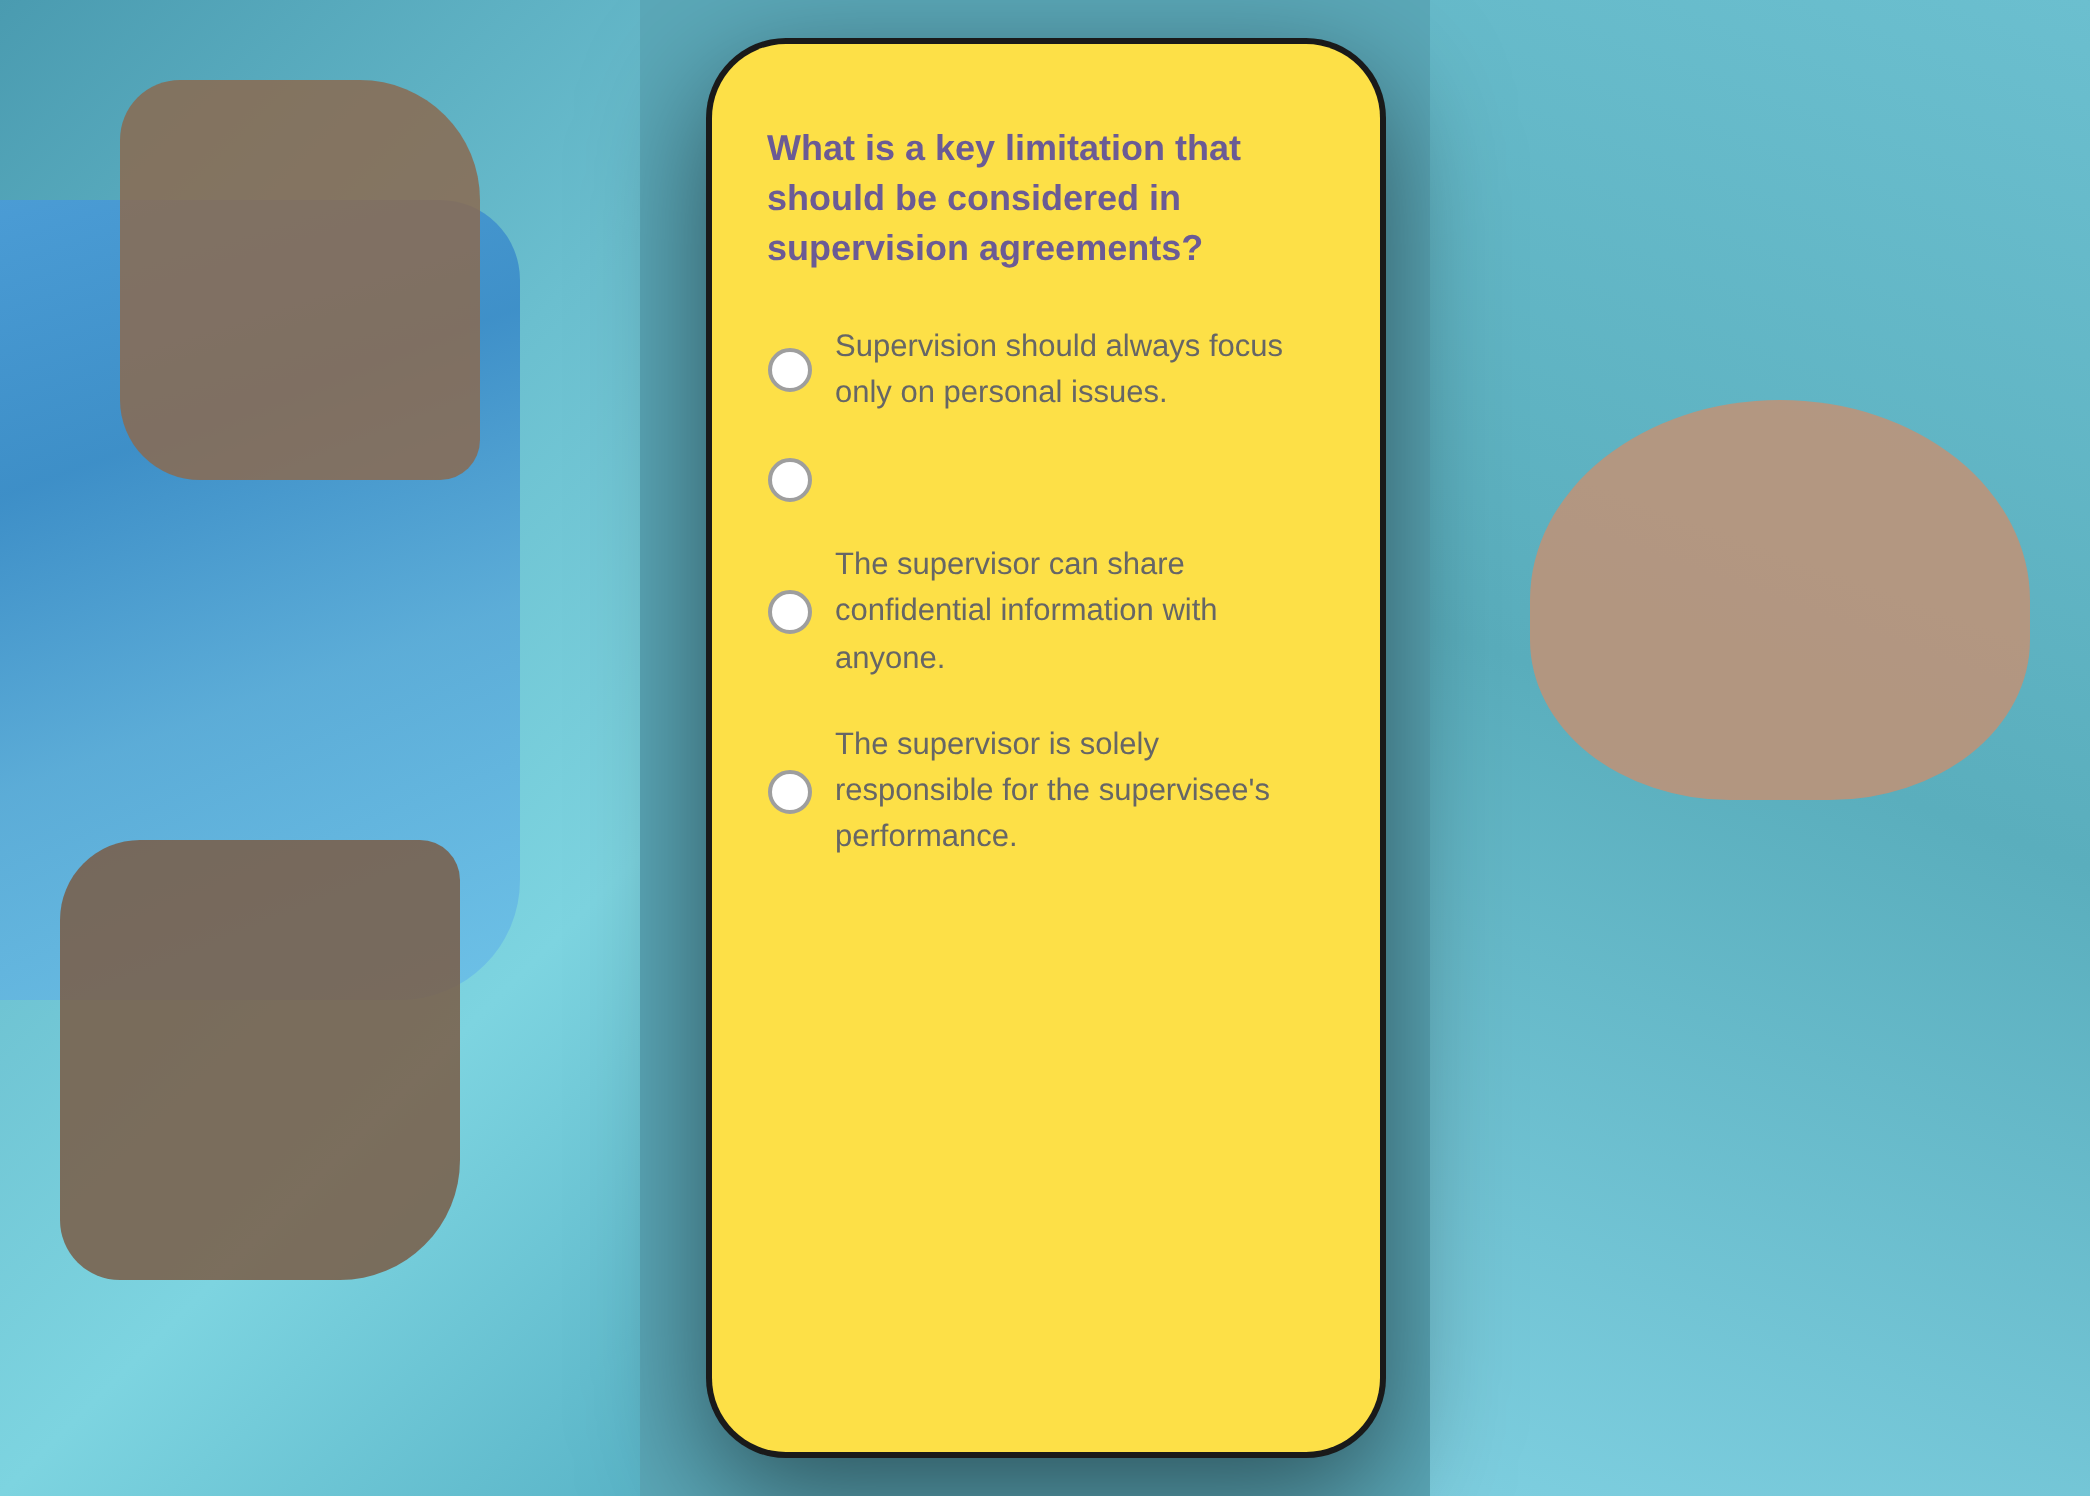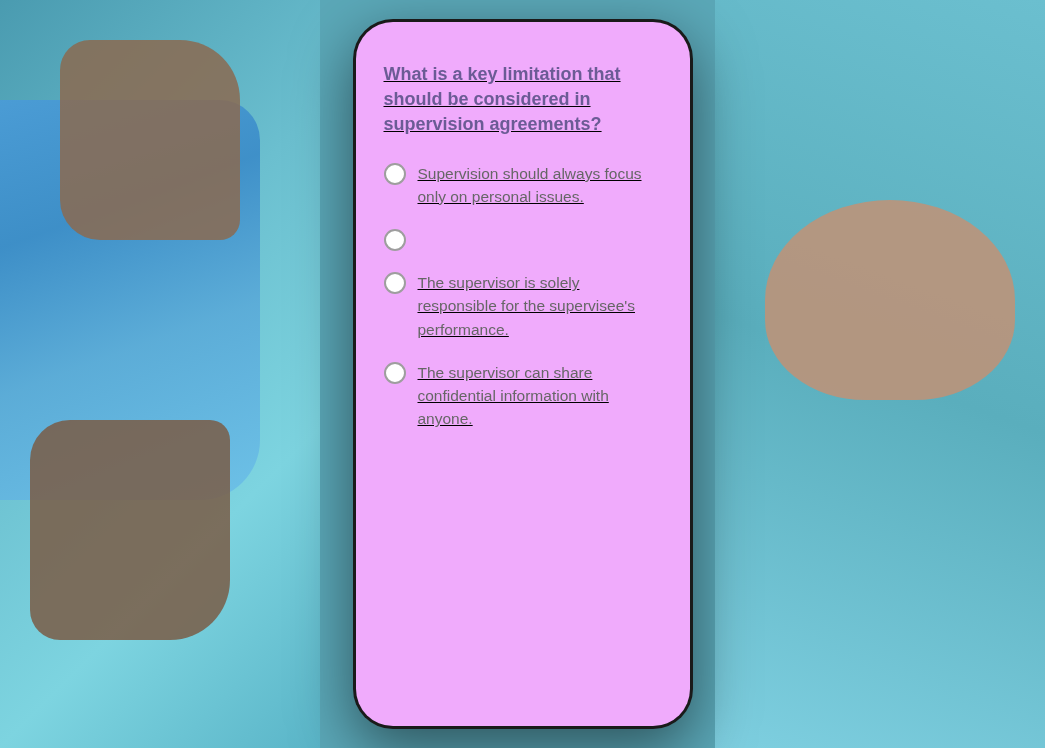--- a/index.html
+++ b/index.html
@@ -116,47 +116,46 @@
       background: #1a1a1a;
       border-radius: 40px;
       z-index: 10;
       box-shadow: 0 20px 60px rgba(0,0,0,0.5);
       padding: 3px;
     }
 
     .phone-screen {
       width: 100%;
       height: 100%;
-      background: #f0abfc;
+      background: #fde047;
       border-radius: 37px;
       overflow: hidden;
       display: flex;
       flex-direction: column;
       padding: 40px 28px 30px 28px;
-      text-decoration: underline;
     }
 
     .question-text {
       color: #6b5b95;
       font-size: 18px;
       font-weight: 600;
       line-height: 1.4;
       margin-bottom: 24px;
     }
 
     .options-list {
       display: flex;
       flex-direction: column;
       gap: 20px;
       flex: 1;
     }
 
     .option-item {
       display: flex;
-      align-items: flex-start;
+      align-items: center;
       gap: 12px;
       cursor: pointer;
     }
 
     .radio-circle {
       width: 22px;
       height: 22px;
       min-width: 22px;
       border-radius: 50%;
       border: 2px solid #9e9e9e;
@@ -196,23 +195,23 @@
         <div class="radio-circle"></div>
         <span class="option-text">Supervision should always focus only on personal issues.</span>
       </div>
 
       <div class="option-item">
         <div class="radio-circle"></div>
       </div>
 
       <div class="option-item">
         <div class="radio-circle"></div>
+        <span class="option-text">The supervisor can share confidential information with anyone.</span>
+      </div>
+
+      <div class="option-item">
+        <div class="radio-circle"></div>
         <span class="option-text">The supervisor is solely responsible for the supervisee's performance.</span>
-      </div>
-
-      <div class="option-item">
-        <div class="radio-circle"></div>
-        <span class="option-text">The supervisor can share confidential information with anyone.</span>
       </div>
 
     </div>
   </div>
 </div>
 
 </body></html>

